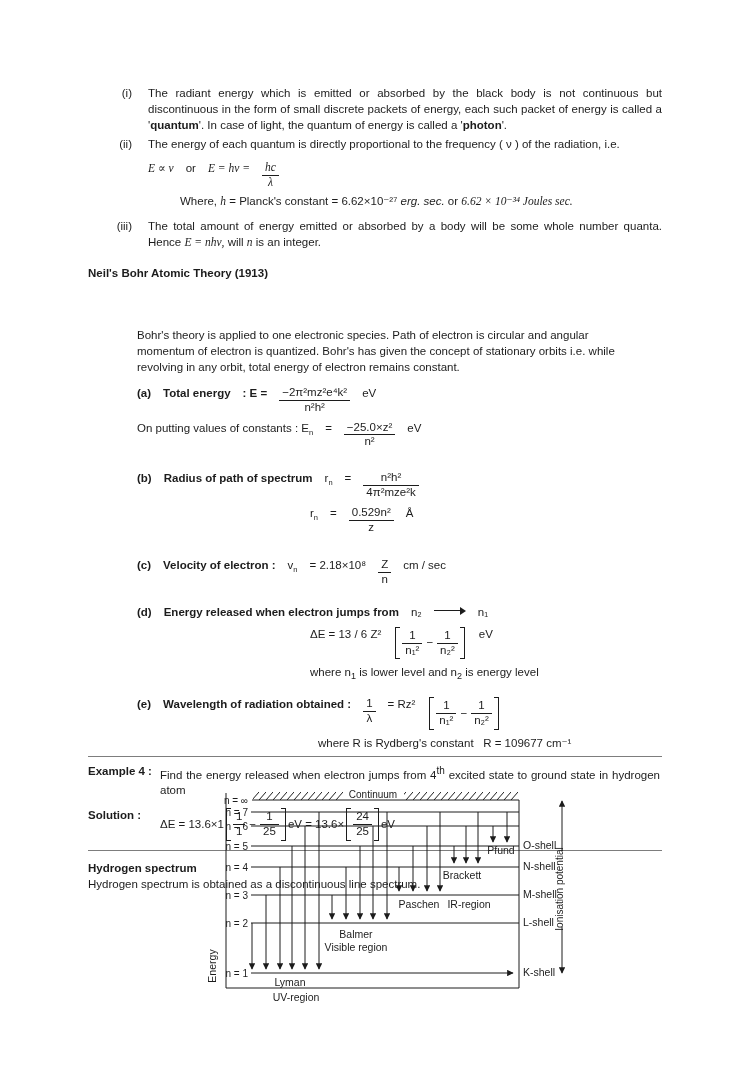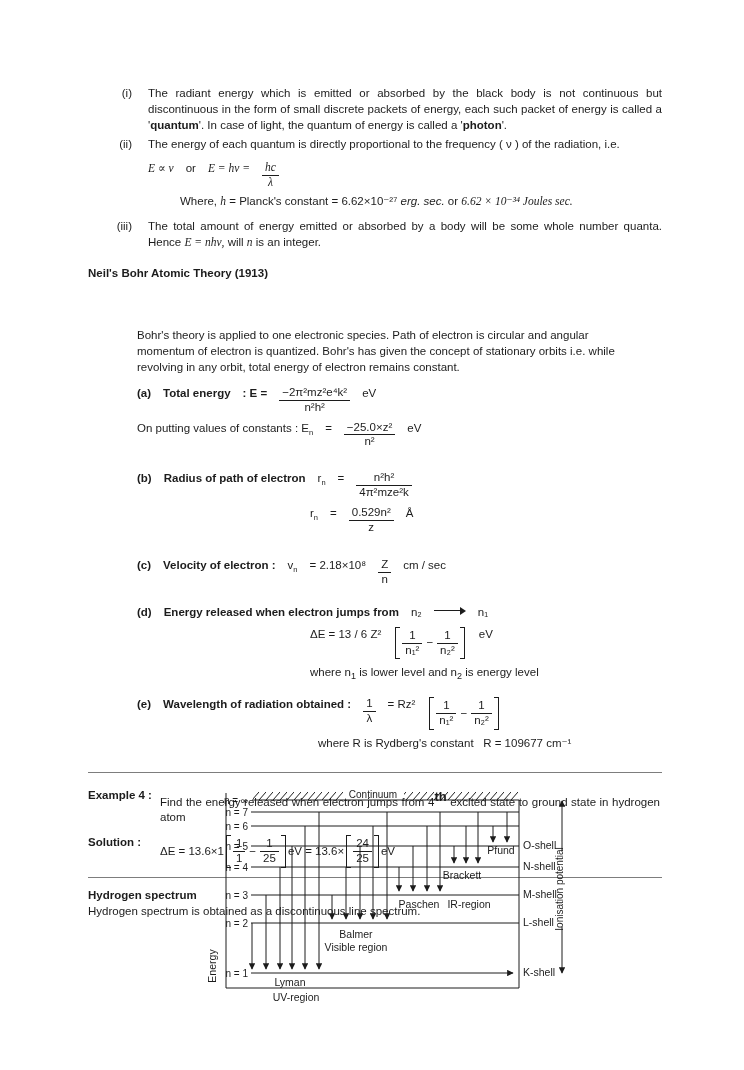--- a/index.html
+++ b/index.html
@@ -33,29 +33,29 @@
                border-top:4px solid transparent;border-bottom:4px solid transparent;}
 
   .intro-formula{margin:9px 0 4px 60px;}
   .where-line{margin:3px 0 9px 92px;}
   .heading{font-weight:bold;margin-top:15px;}
   .para{margin-left:49px;width:484px;margin-top:47px;}
   .ind{margin-left:49px;}
   .cind{margin-left:222px;}
   .gap-sm{margin-top:6px;}
 
-  .exblock{margin-top:20px;border-top:1px solid #7d7d7d;border-bottom:1px solid #7d7d7d;
-           padding:15px 0 9px 0;}
+  .exblock{margin-top:4px;border-top:1px solid #7d7d7d;border-bottom:1px solid #7d7d7d;
+           padding:7px 0 9px 0;}
   .exrow{display:flex;}
   .exlabel{flex:0 0 72px;font-weight:bold;}
   .exbody{flex:1;text-align:justify;padding-right:2px;}
   .solrow{margin-top:9px;}
   .solformula{display:flex;align-items:center;gap:0;flex:1;}
 
-  sup{font-size:13px;font-weight:bold;} sub{font-size:7.5px;}
+  sup{font-size:10px;} sub{font-size:7.5px;}
 
   .diagram{position:absolute;left:180px;top:780px;}
   .diagram line{stroke:#1c1c1c;stroke-width:1;}
   .diagram text{font-size:10px;fill:#1c1c1c;font-family:"Liberation Sans","DejaVu Sans",sans-serif;}
   .diagram text.lbl{font-size:10.5px;}
 </style>
 </head>
 <body>
 
 <div class="page">
@@ -114,21 +114,21 @@
       <span>=</span>
       <span class="fr">
           <span class="n">−25.0×z²</span>
           <span class="d">n²</span>
         </span>
       <span>eV</span>
     </div>
 
     <div class="frow ind" style="margin-top:22px;">
       <span class="b">(b)</span>
-      <span class="b">Radius of path of electron</span>
+      <span class="b">Radius of path of spectrum</span>
       <span><span>r</span><sub>n</sub></span>
       <span>=</span>
       <span class="fr">
           <span class="n">n²h²</span>
           <span class="d">4π²mze²k</span>
         </span>
     </div>
 
     <div class="frow cind gap-sm">
       <span><span>r</span><sub>n</sub></span>

